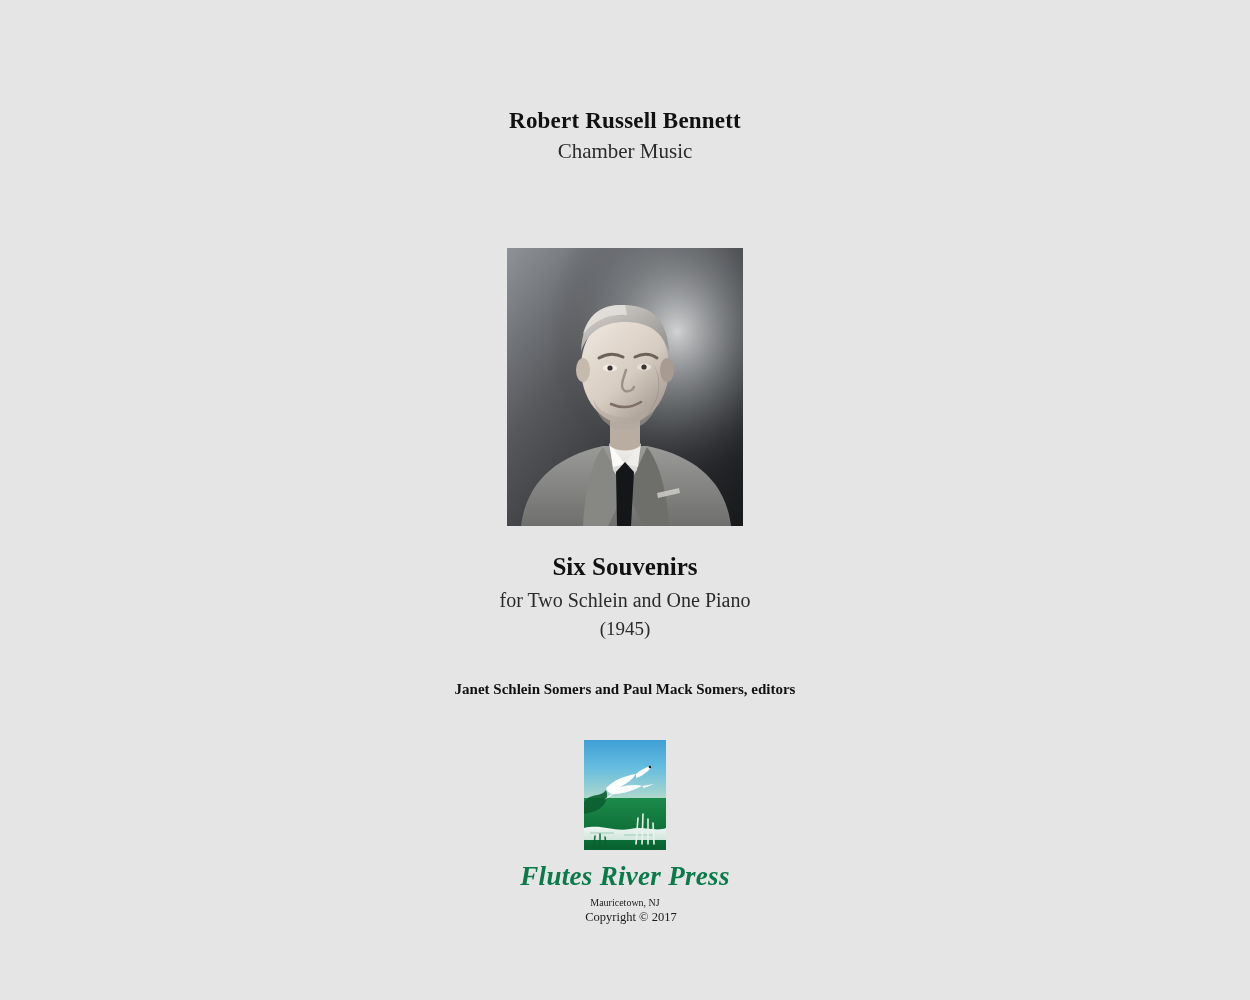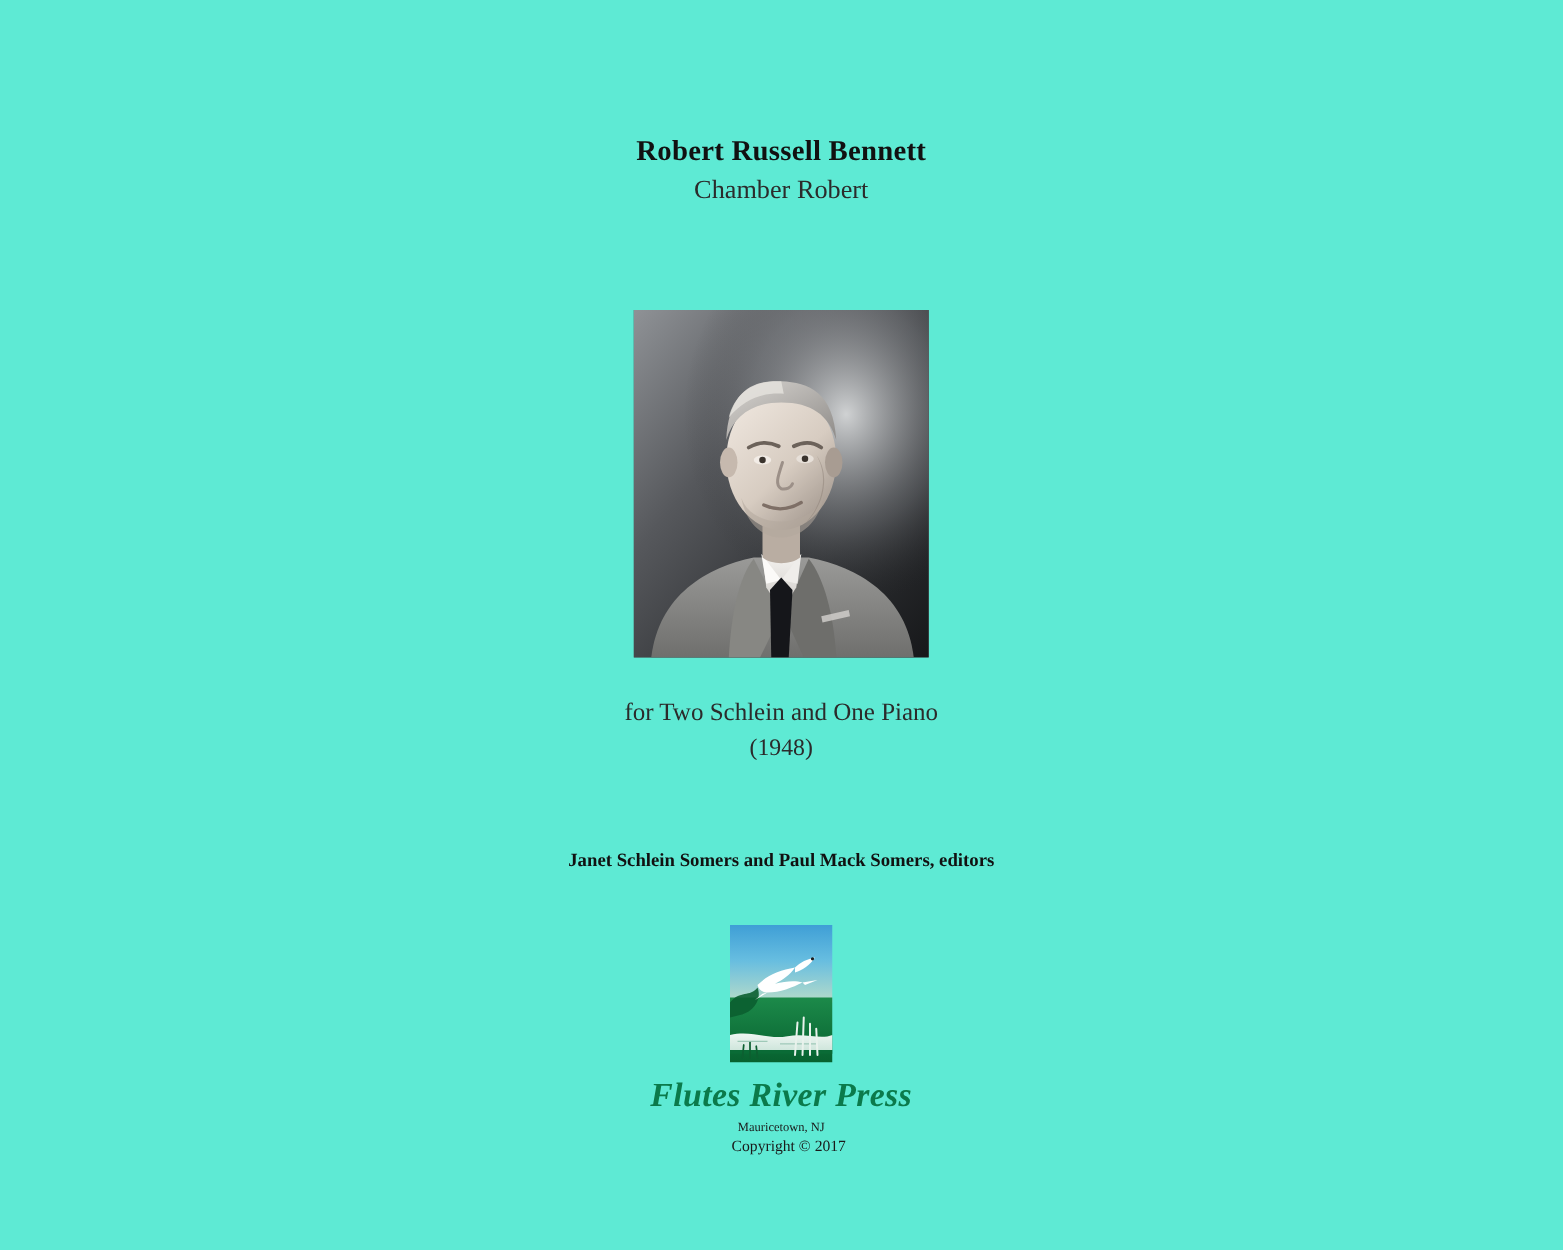--- a/index.html
+++ b/index.html
@@ -11,21 +11,21 @@
     width: 1250px;
     height: 1000px;
     font-family: "Liberation Serif", serif;
     color: #1a1a1a;
     overflow: hidden;
   }
   .page {
     position: relative;
     width: 1250px;
     height: 1000px;
-    background: #5eead4;
+    background: #e5e5e5;
   }
 
   
   .header {
     position: absolute;
     top: 108px;
     left: 0;
     width: 1250px;
     text-align: center;
   }
@@ -153,21 +153,21 @@
     padding-left: 12px;
   }
 </style>
 </head>
 <body>
 
 <div class="page">
 
   <div class="header">
     <div class="composer-name">Robert Russell Bennett</div>
-    <div class="series-title">Chamber Robert</div>
+    <div class="series-title">Chamber Music</div>
   </div>
 
   <div class="portrait-wrap">
     <svg class="portrait" viewBox="0 0 236 278" preserveAspectRatio="none">
       <defs>
         <linearGradient id="bgGrad" x1="0" y1="0" x2="1" y2="1">
           <stop offset="0%" stop-color="#8f9296"></stop>
           <stop offset="35%" stop-color="#56585c"></stop>
           <stop offset="70%" stop-color="#2e3033"></stop>
           <stop offset="100%" stop-color="#17181a"></stop>
@@ -236,22 +236,23 @@
 
       <path d="M 104 156 q 15 7 30 -2" stroke="#7e6f66" stroke-width="2.6" fill="none" stroke-linecap="round"></path>
 
       <path d="M 86 150 C 94 176 142 176 152 148 C 148 172 132 182 118 182 C 104 182 90 172 86 150 Z" fill="#b3a79d" opacity="0.55"></path>
 
       <path d="M 146 116 C 158 132 152 158 136 172 C 152 156 156 132 146 116 Z" fill="#8d8278" opacity="0.5"></path>
     </svg>
   </div>
 
   <div class="work-block">
+    <div class="work-title">Six Souvenirs</div>
     <div class="work-subtitle">for Two Schlein and One Piano</div>
-    <div class="work-year">(1948)</div>
+    <div class="work-year">(1945)</div>
   </div>
 
   <div class="editors">Janet Schlein Somers and Paul Mack Somers, editors</div>
 
   <div class="logo-wrap">
     <svg class="logo" viewBox="0 0 82 110" preserveAspectRatio="none">
       <defs>
         <linearGradient id="skyG" x1="0" y1="0" x2="0" y2="1">
           <stop offset="0%" stop-color="#3f9fd6"></stop>
           <stop offset="45%" stop-color="#66bde0"></stop>

